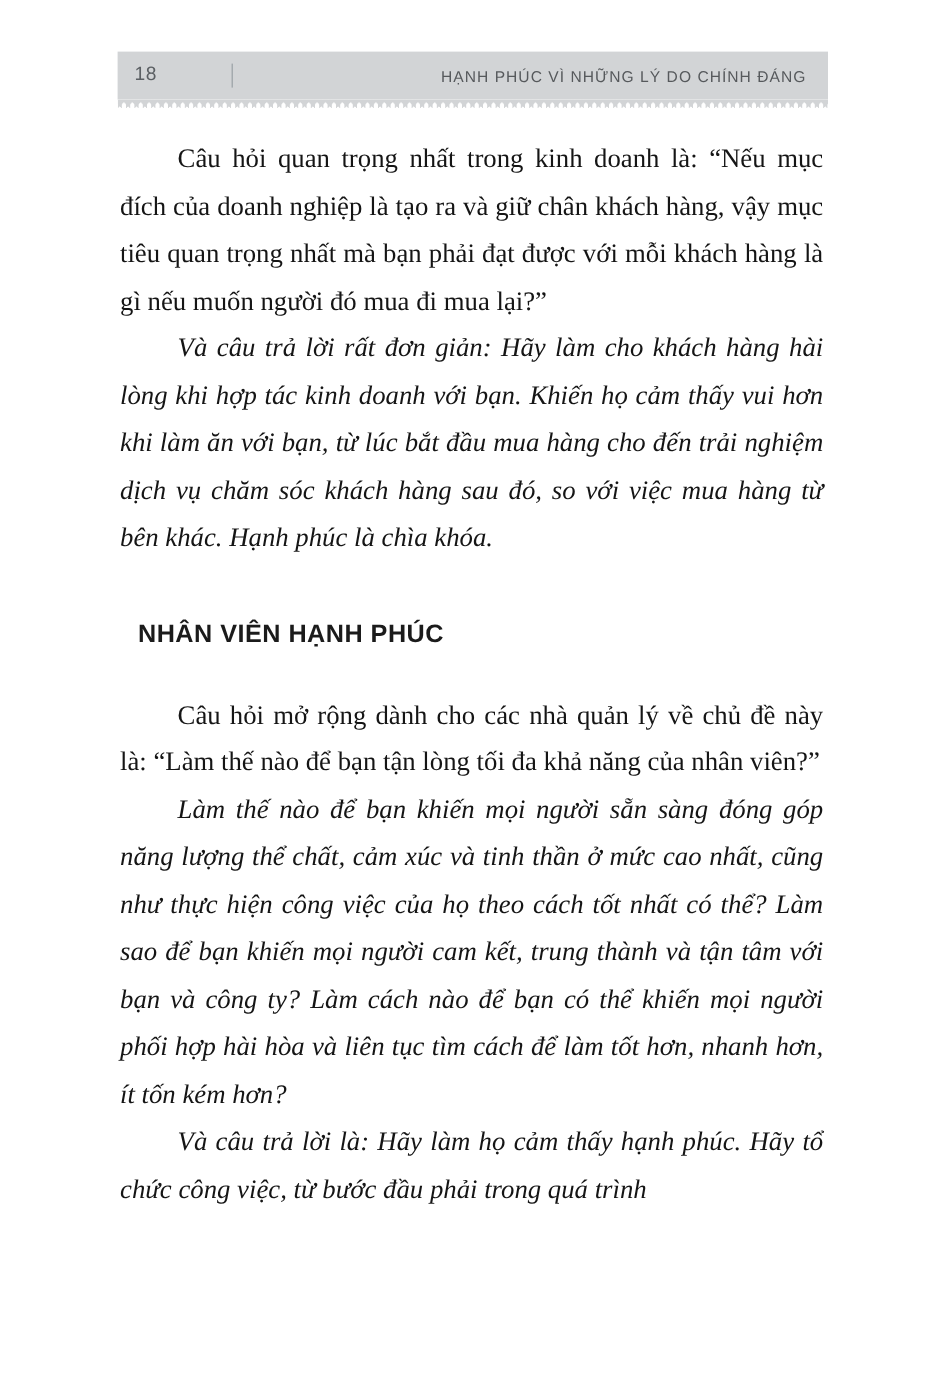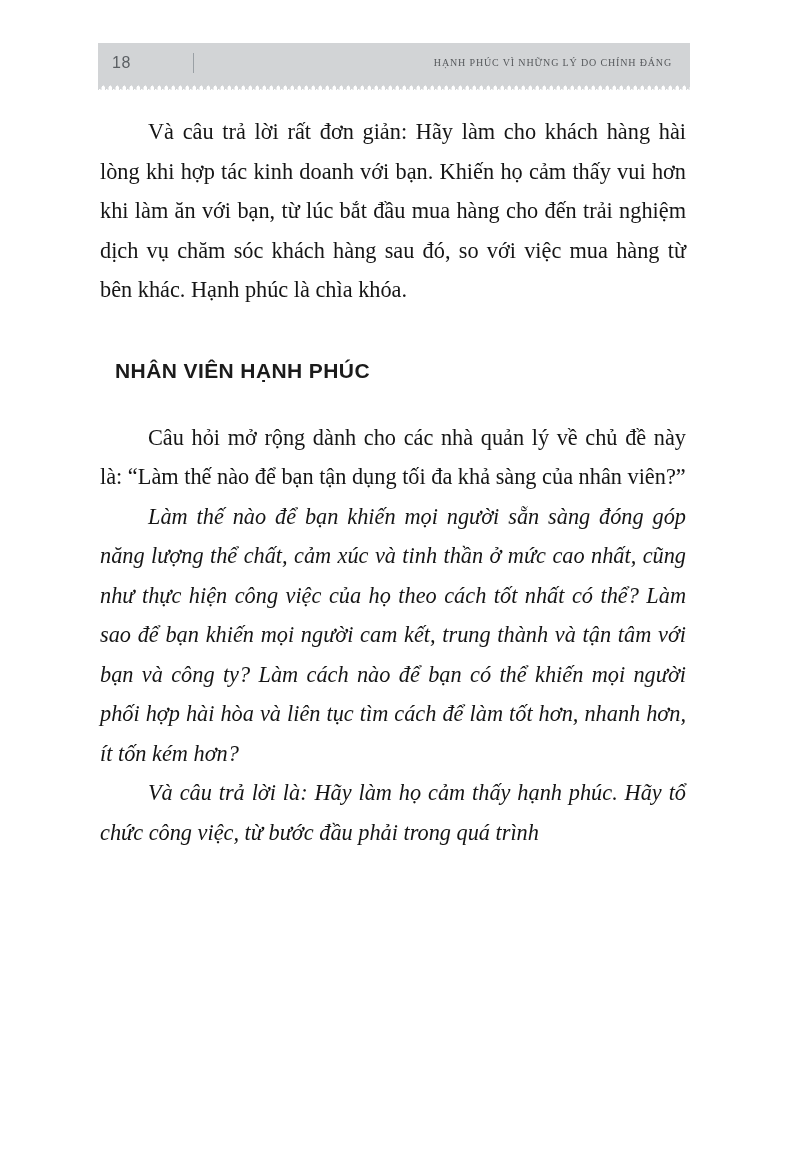--- a/index.html
+++ b/index.html
@@ -69,22 +69,22 @@
 
   .folio-rule {
     width: 1px;
     height: 20px;
     background: #9aa0a5;
     margin-left: 14px;
   }
 
   .running-title {
     margin-left: auto;
-    font-family: Liberation Serif, serif;
-    font-size: 10px;
+    font-family: Liberation Sans, sans-serif;
+    font-size: 13px;
     font-weight: 400;
     color: #56595c;
     letter-spacing: 0.85px;
     white-space: nowrap;
     line-height: 1;
   }
 
   
   .content {
     position: absolute;
@@ -130,29 +130,30 @@
 
   <div class="header-band">
     <span class="folio">18</span>
     <span class="folio-rule"></span>
     <span class="running-title">HẠNH PHÚC VÌ NHỮNG LÝ DO CHÍNH ĐÁNG</span>
   </div>
   <div class="header-serration"></div>
 
   <div class="content">
 
+    <p class="body-par">Câu hỏi quan trọng nhất trong kinh doanh là: “Nếu mục đích của doanh nghiệp là tạo ra và giữ chân khách hàng, vậy mục tiêu quan trọng nhất mà bạn phải đạt được với mỗi khách hàng là gì nếu muốn người đó mua đi mua lại?”</p>
 
     <p class="body-par">Và câu trả lời rất đơn giản: Hãy làm cho khách hàng hài lòng khi hợp tác kinh doanh với bạn. Khiến họ cảm thấy vui hơn khi làm ăn với bạn, từ lúc bắt đầu mua hàng cho đến trải nghiệm dịch vụ chăm sóc khách hàng sau đó, so với việc mua hàng từ bên khác. Hạnh phúc là chìa khóa.</p>
 
     <div class="gap-before-heading"></div>
 
     <h2 class="section-heading">NHÂN VIÊN HẠNH PHÚC</h2>
 
     <div class="gap-after-heading"></div>
 
-    <p class="body-par">Câu hỏi mở rộng dành cho các nhà quản lý về chủ đề này là: “Làm thế nào để bạn tận dụng tối đa khả sàng của nhân viên?”</p>
+    <p class="body-par">Câu hỏi mở rộng dành cho các nhà quản lý về chủ đề này là: “Làm thế nào để bạn tận lòng tối đa khả năng của nhân viên?”</p>
 
     <p class="body-par">Làm thế nào để bạn khiến mọi người sẵn sàng đóng góp năng lượng thể chất, cảm xúc và tinh thần ở mức cao nhất, cũng như thực hiện công việc của họ theo cách tốt nhất có thể? Làm sao để bạn khiến mọi người cam kết, trung thành và tận tâm với bạn và công ty? Làm cách nào để bạn có thể khiến mọi người phối hợp hài hòa và liên tục tìm cách để làm tốt hơn, nhanh hơn, ít tốn kém hơn?</p>
 
     <p class="body-par">Và câu trả lời là: Hãy làm họ cảm thấy hạnh phúc. Hãy tổ chức công việc, từ bước đầu phải trong quá trình</p>
 
   </div>
 </div>
 
 </body></html>

